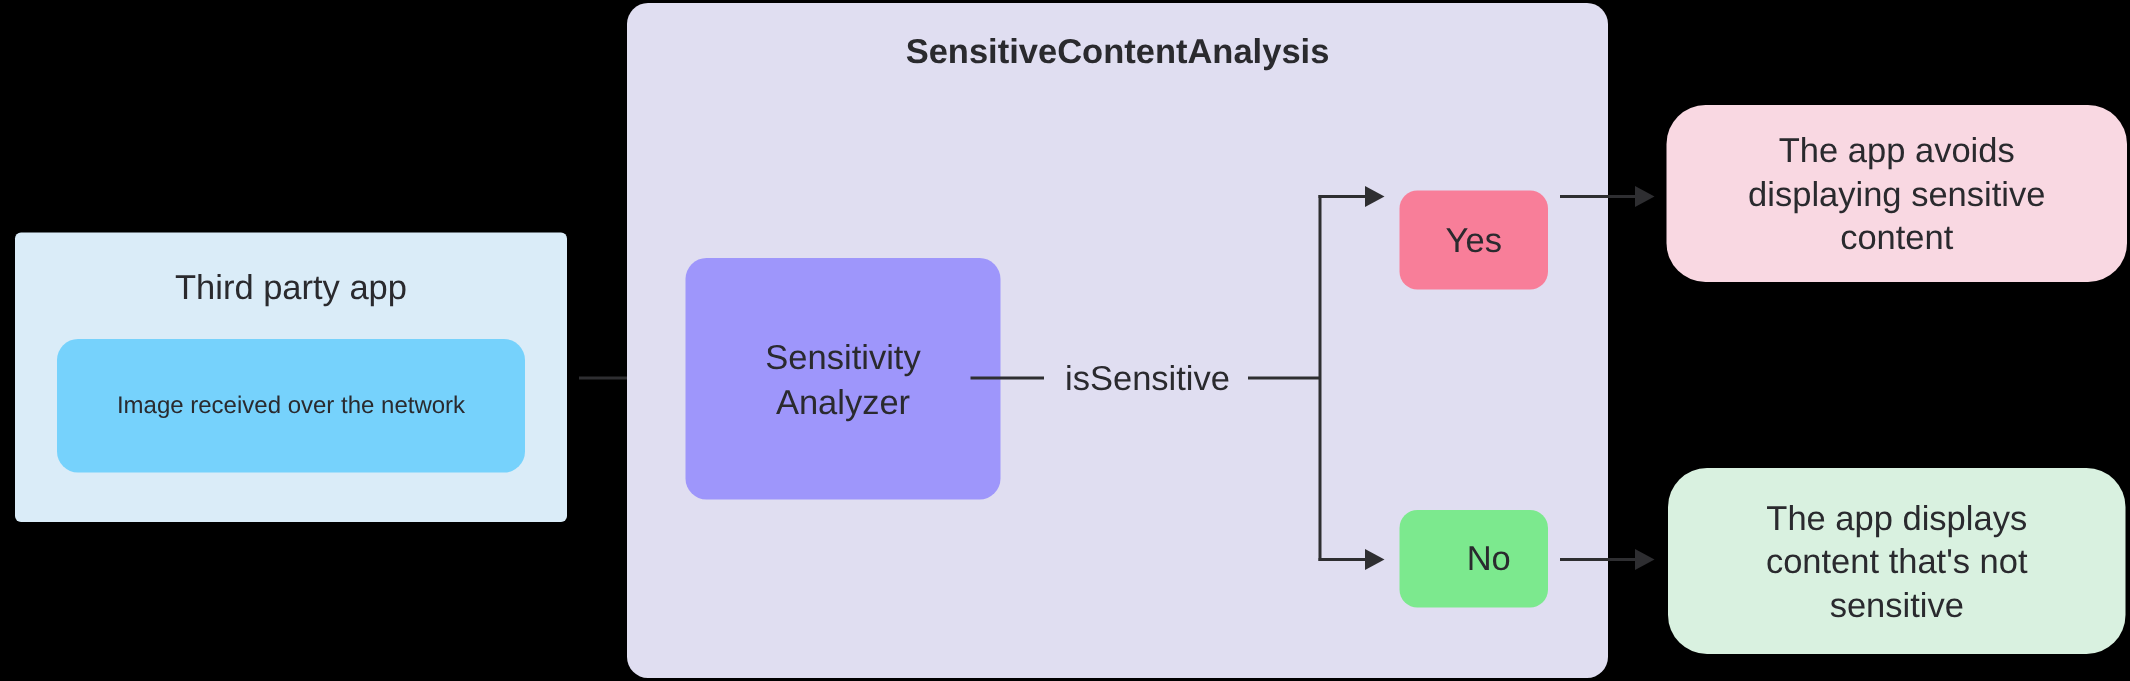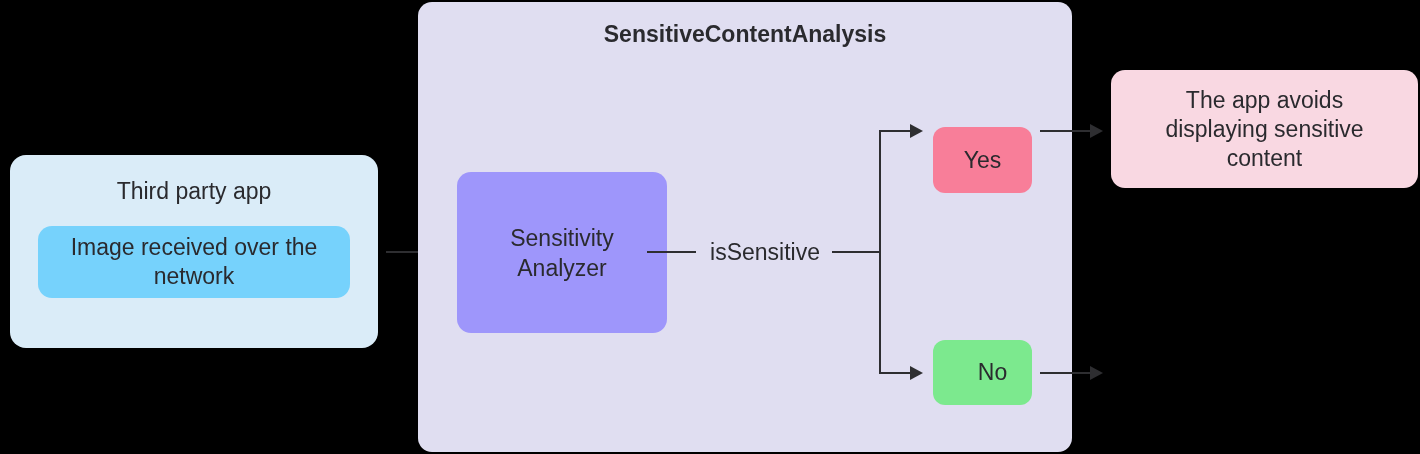--- a/index.html
+++ b/index.html
@@ -10,30 +10,30 @@
     font-family:"Liberation Sans", sans-serif;
     color:#2a2a2e;
     overflow:hidden;
   }
   .box{position:absolute;box-sizing:border-box;}
   .flex-center{display:flex;align-items:center;justify-content:center;text-align:center;}
 
   
   .outer-app{
     left:10px;top:155px;width:368px;height:193px;
-    border-radius:16px;
+    border-radius:4px;
   }
   .outer-app .box-title{
     padding-top:22px;text-align:center;
     font-size:23px;line-height:29px;
   }
   .inner-image{
-    position:absolute;left:28px;top:71px;width:312px;height:72px;
+    position:absolute;left:28px;top:71px;width:312px;height:89px;
     border-radius:14px;
-    font-size:23px;line-height:29px;text-align:center;
+    font-size:16px;line-height:29px;text-align:center;
   }
   .inner-image span{max-width:260px;}
 
   
   .analysis-container{
     left:418px;top:2px;width:654px;height:450px;
     border-radius:14px;
   }
   .analysis-title{
     position:absolute;left:0;top:18px;width:100%;
@@ -50,21 +50,21 @@
   .connector-label{
     position:absolute;left:690px;top:238px;width:150px;
     text-align:center;font-size:23px;line-height:29px;
   }
 
   .yes-box{left:933px;top:99px;width:99px;height:66px;border-radius:12px;font-size:23px;margin-top:28px;}
   .no-box{left:933px;top:340px;width:99px;height:65px;border-radius:12px;font-size:23px;}
 
   
   .outcome{
-    border-radius:14px;
+    border-radius:26px;
     font-size:23px;line-height:29px;
   }
   .outcome-pink{left:1111px;top:70px;width:307px;height:118px;}
   .outcome-green{left:1112px;top:312px;width:305px;height:124px;}
   .outcome span{max-width:255px;}
 
   
   .h-line{position:absolute;height:2.5px;background:#2e2e31;}
   .v-line{position:absolute;width:2.5px;background:#2e2e31;}
   .arrow-head{
@@ -116,14 +116,17 @@
 
   <div class="h-line" style="left:1040px;top:129.75px;width:50px;"></div>
   <div class="arrow-head" style="left:1090px;top:124px;"></div>
 
   <div class="h-line" style="left:1040px;top:371.75px;width:50px;"></div>
   <div class="arrow-head" style="left:1090px;top:366px;"></div>
 
   <div class="box outcome outcome-pink flex-center" style="background-color: rgb(249, 216, 226);">
     <span>The app avoids displaying sensitive content</span>
   </div>
+  <div class="box outcome outcome-green flex-center" style="background-color: rgb(217, 241, 224);">
+    <span>The app displays content that's not sensitive</span>
+  </div>
 
 </div>
 
 </body></html>

